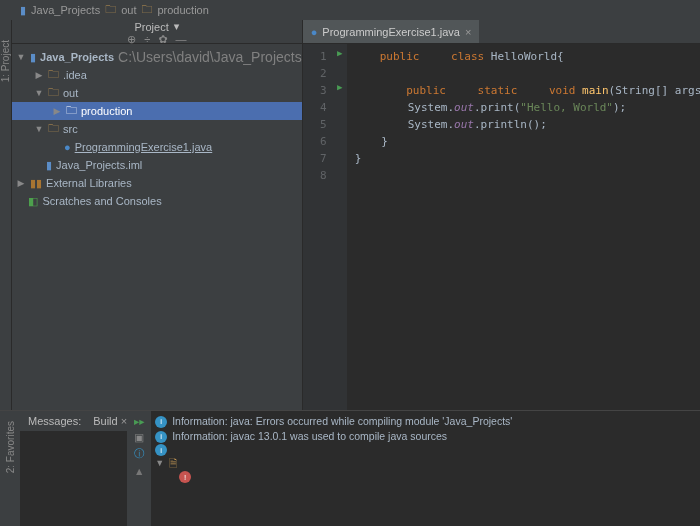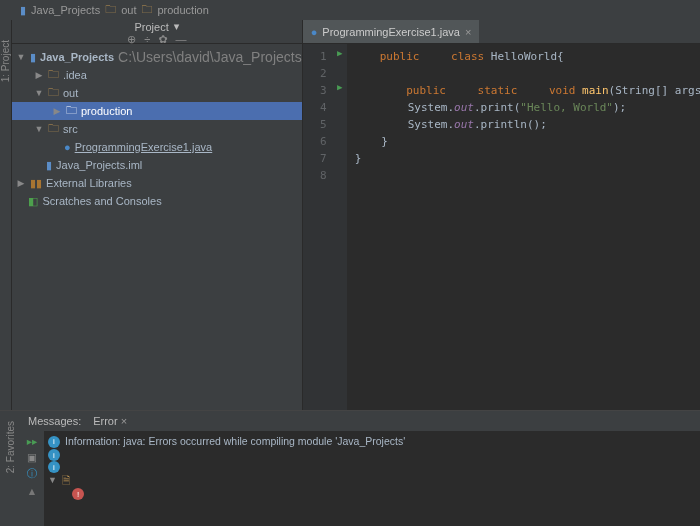--- a/index.html
+++ b/index.html
@@ -135,21 +135,21 @@
     background: #2b2b2b;
     border-top: 1px solid #444;
     display: flex;
   }
   .msg-rail {
     width: 20px;
     background: #3c3f41;
     display:flex; flex-direction:column; align-items:center;
   }
   .msg-rail .rail-label { margin-top:10px; }
-  .msg-body { flex:1; display:flex; flex-direction:column; }
+  .msg-body { flex:1; display:flex; flex-direction:row; }
   .msg-tabs {
     height: 20px;
     background: #3c3f41;
     display: flex; align-items: center;
     padding-left: 8px;
     gap: 12px;
     color: #bbb;
   }
   .msg-content {
     flex:1;
@@ -284,37 +284,38 @@
 </div>
 
 <div class="messages-panel">
   <div class="msg-rail">
     <div class="rail-label">2: Favorites</div>
   </div>
   <div class="msg-body">
     <div class="msg-tabs">
       <span>Messages:</span>
       <span>
-        <span>Error</span> <span class="close-x">×</span>
+        <span>Build</span> <span class="close-x">×</span>
       </span>
     </div>
     <div class="msg-content">
       <div class="msg-tools">
         <span style="color:#499c54">▸▸</span>
         <span>▣</span>
         <span style="color:#3592c4">ⓘ</span>
         <span style="color:#777">▲</span>
       </div>
       <div class="msg-lines">
         <div class="msg-line">
           <span class="ic-info">i</span>
           <span>Information: java: Errors occurred while compiling module 'Java_Projects'</span>
         </div>
         <div class="msg-line">
           <span class="ic-info">i</span>
+          <span>Information: javac 13.0.1 was used to compile java sources</span>
         </div>
         <div class="msg-line">
           <span class="ic-info">i</span>
         </div>
         <div class="msg-line">
           <span style="color:#888;font-size:9px">▼</span>
           <span class="ic-file">🗎</span>
         </div>
         <div class="msg-line" style="padding-left:24px">
           <span class="ic-err">!</span>

